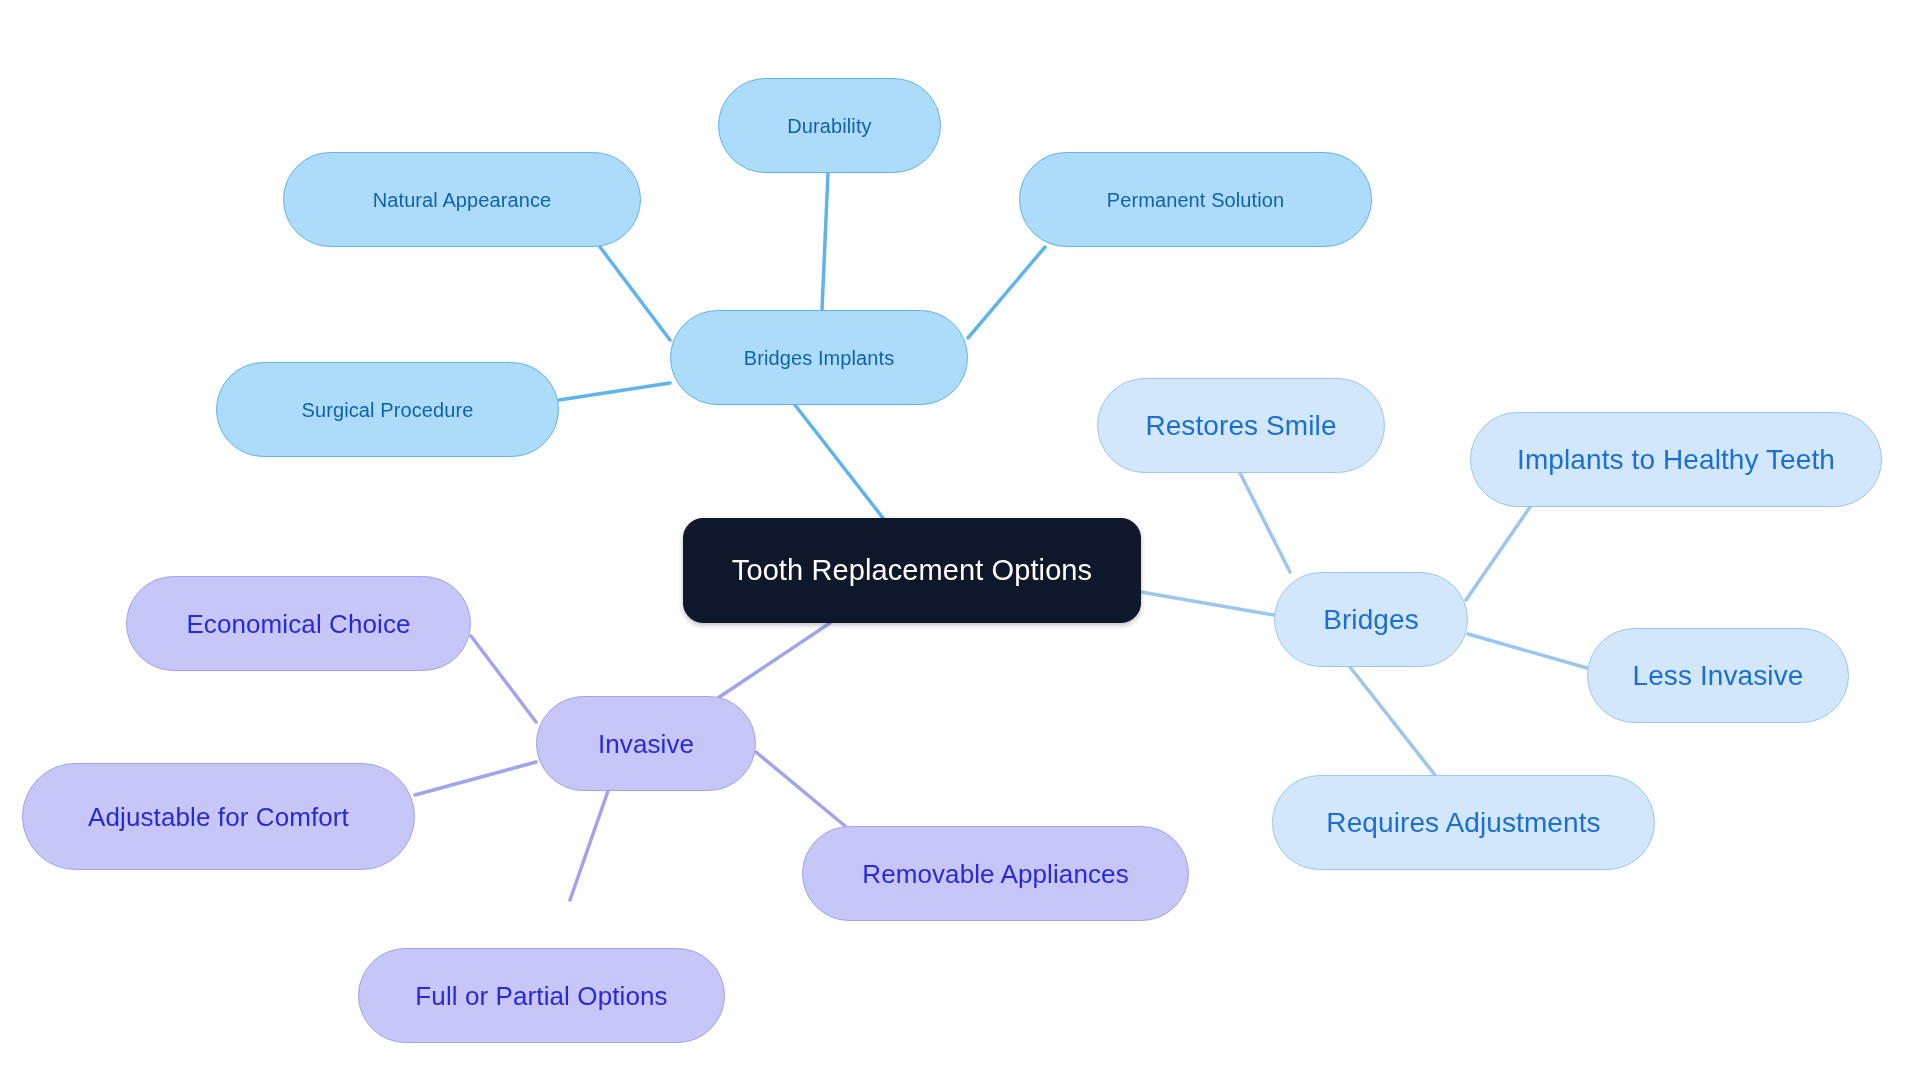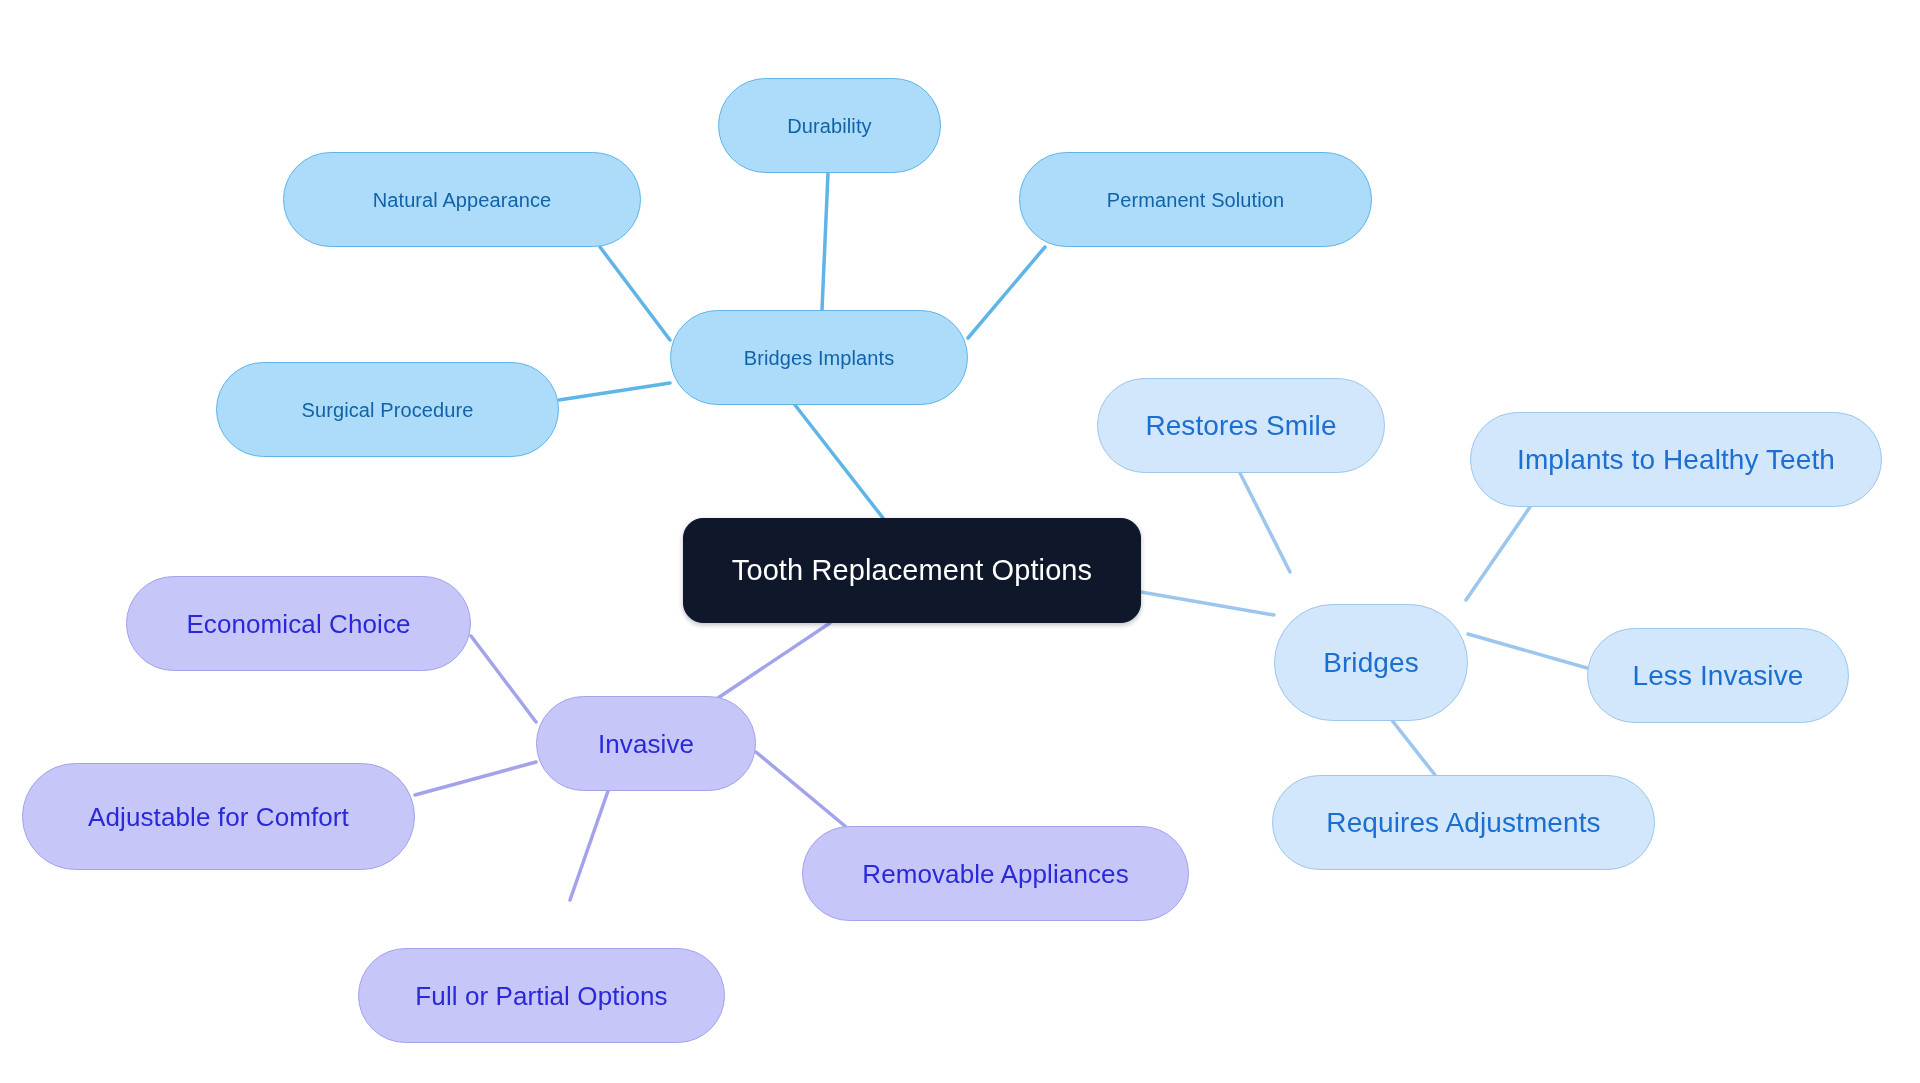--- a/index.html
+++ b/index.html
@@ -106,21 +106,21 @@
       </div>
       <div class="node node-leaf-implants" style="left: 718px; top: 78px; width: 223px; height: 95px;">
         <span class="node-label">Durability</span>
       </div>
       <div class="node node-leaf-implants" style="left: 1019px; top: 152px; width: 353px; height: 95px;">
         <span class="node-label">Permanent Solution</span>
       </div>
       <div class="node node-leaf-implants" style="left: 216px; top: 362px; width: 343px; height: 95px;">
         <span class="node-label">Surgical Procedure</span>
       </div>
-      <div class="node node-branch-bridges" style="left: 1274px; top: 604px; width: 194px; height: 117px;">
+      <div class="node node-branch-bridges" style="left: 1274px; top: 572px; width: 194px; height: 95px;">
         <span class="node-label">Bridges</span>
       </div>
       <div class="node node-leaf-bridges" style="left: 1097px; top: 378px; width: 288px; height: 95px;">
         <span class="node-label">Restores Smile</span>
       </div>
       <div class="node node-leaf-bridges" style="left: 1470px; top: 412px; width: 412px; height: 95px;">
         <span class="node-label">Implants to Healthy Teeth</span>
       </div>
       <div class="node node-leaf-bridges" style="left: 1587px; top: 628px; width: 262px; height: 95px;">
         <span class="node-label">Less Invasive</span>

